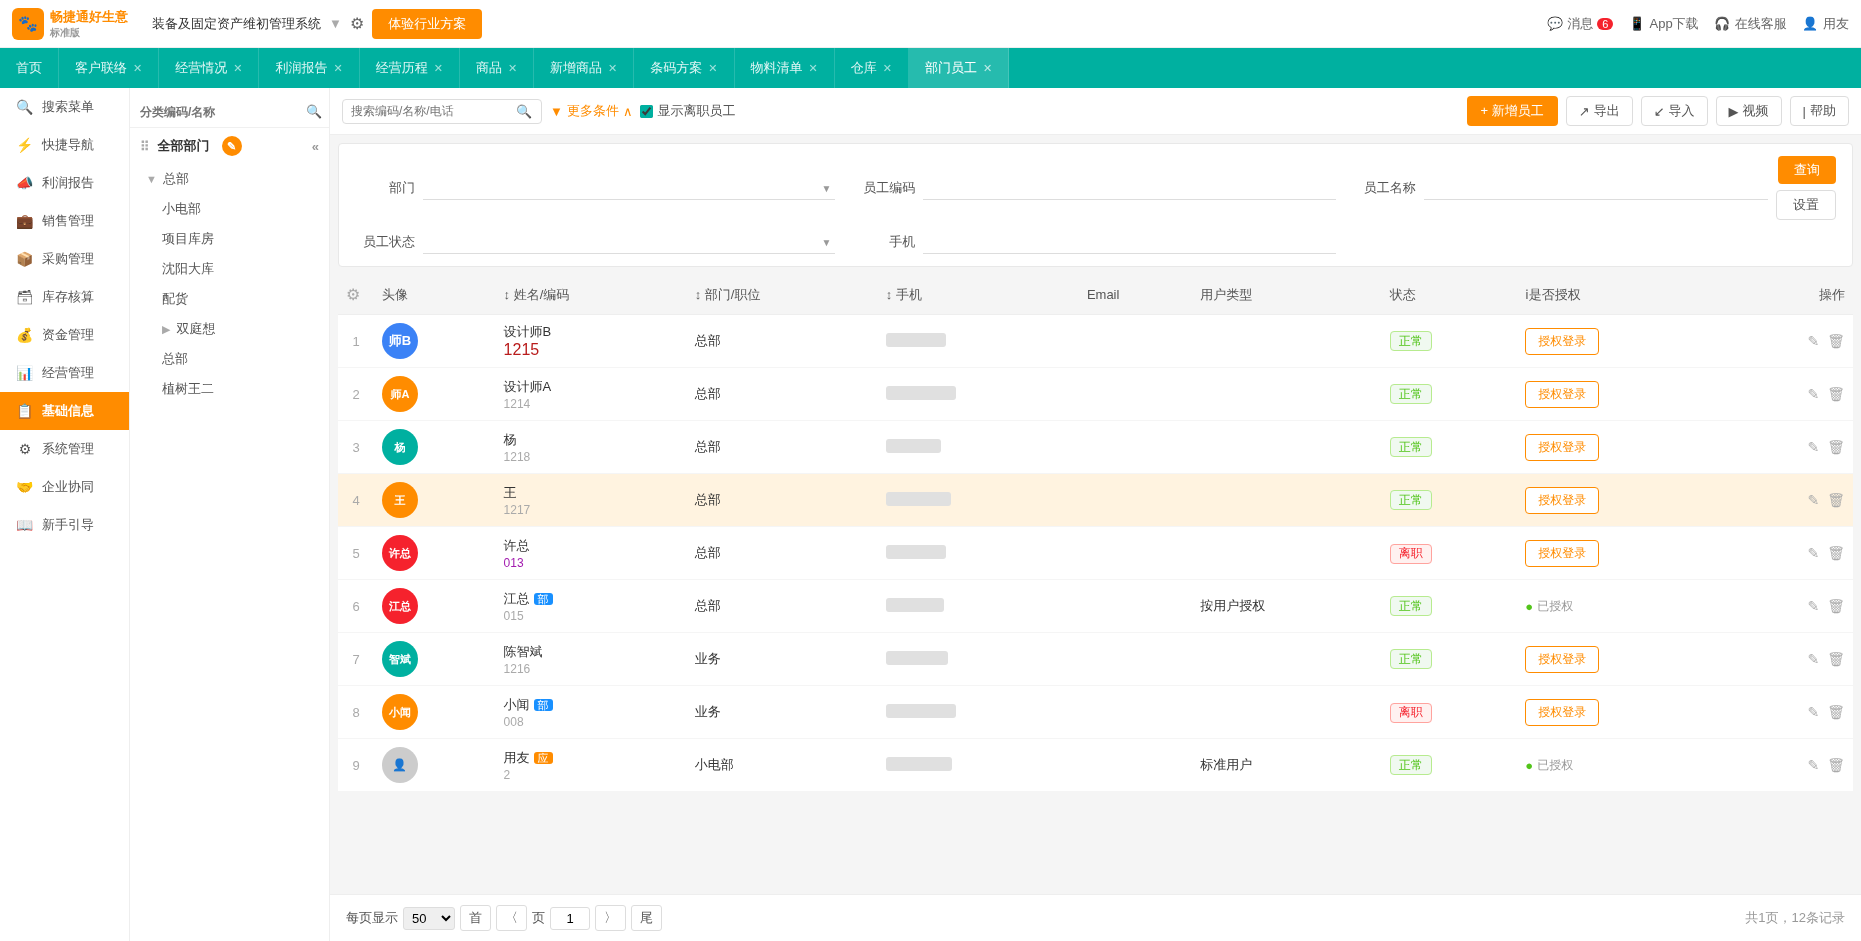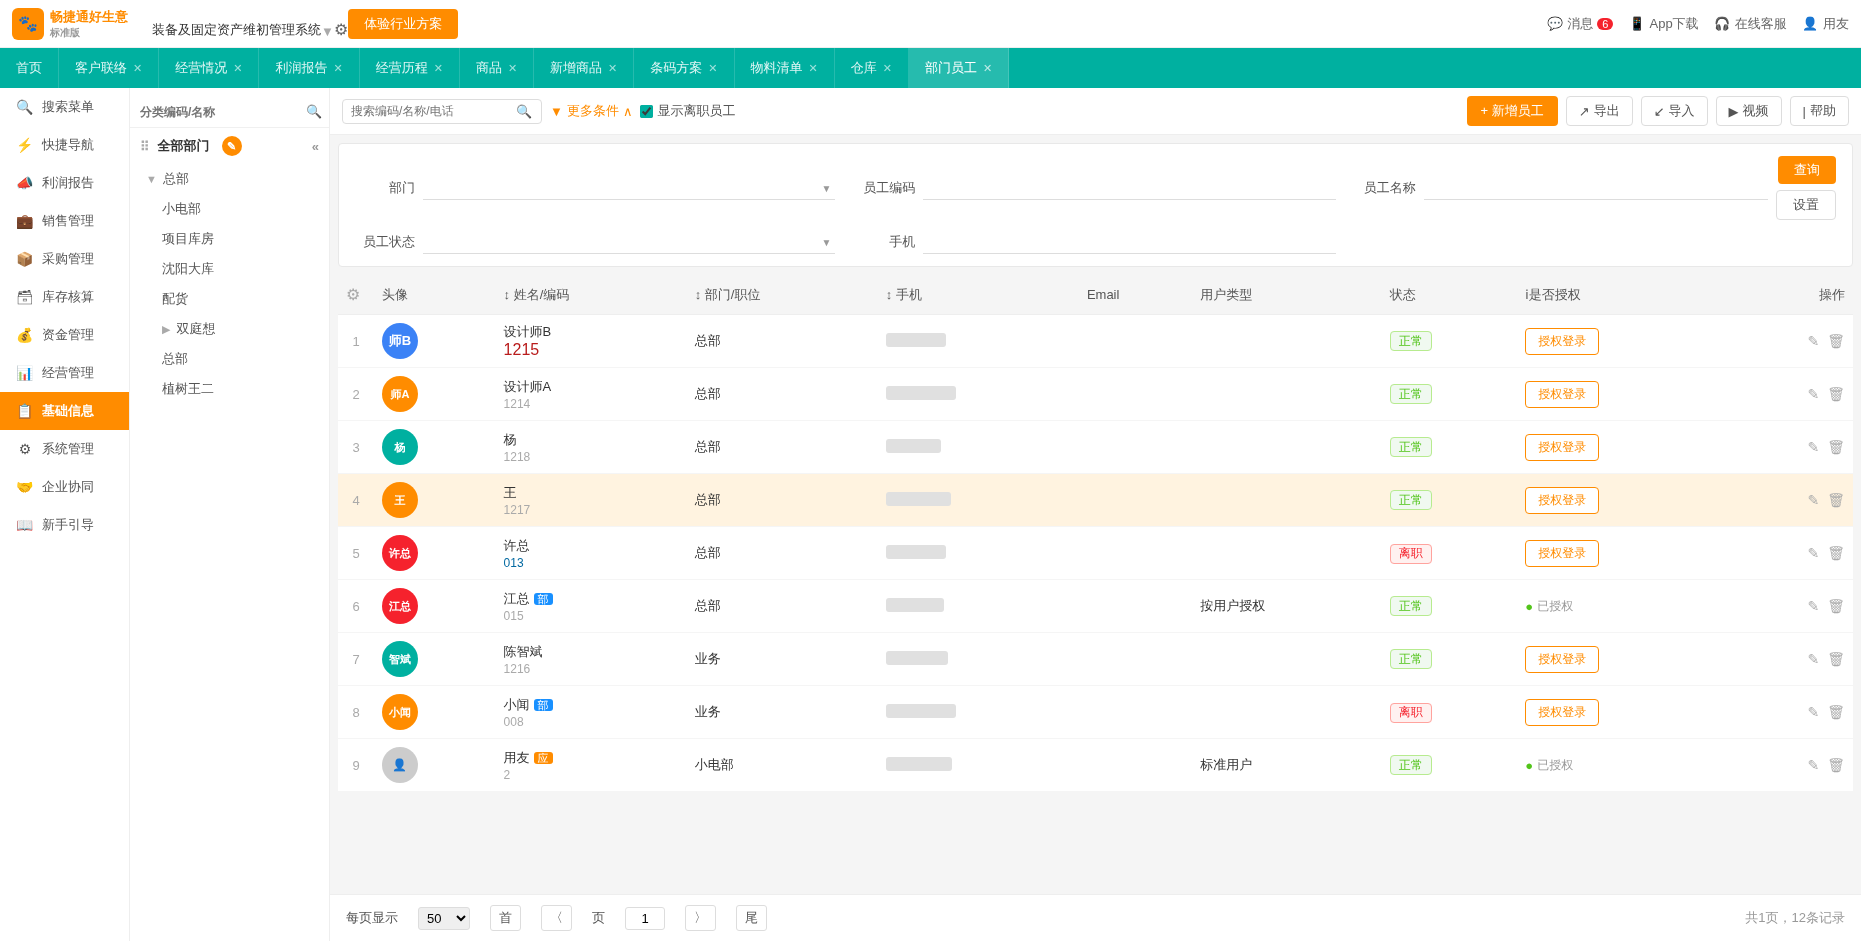--- a/index.html
+++ b/index.html
@@ -94,42 +94,42 @@
     .tag-badge-orange { background: #ff8c00; color: #fff; border-radius: 3px; padding: 0 4px; font-size: 11px; margin-left: 4px; }
 
     
     .blur-text { background: #e0e0e0; border-radius: 3px; height: 14px; display: inline-block; }
 
     
     .action-icons { display: flex; align-items: center; gap: 8px; }
     .action-icon { color: #aaa; cursor: pointer; font-size: 14px; }
 
     
-    .pagination { display: flex; align-items: center; padding: 10px 16px; background: #fff; border-top: 1px solid #eee; gap: 20px; font-size: 13px; color: #555; }
+    .pagination { display: flex; align-items: center; padding: 10px 16px; background: #fff; border-top: 1px solid #eee; gap: 5px; font-size: 13px; color: #555; }
     .pagination .page-btn { border: 1px solid #ddd; background: #fff; padding: 3px 8px; cursor: pointer; border-radius: 3px; color: #555; font-size: 13px; }
     .pagination .page-input { border: 1px solid #ddd; width: 40px; text-align: center; padding: 3px; border-radius: 3px; }
     .pagination-right { margin-left: auto; color: #999; font-size: 13px; }
 
     .select-with-arrow { position: relative; display: flex; align-items: center; }
     .select-with-arrow::after { content: '▼'; position: absolute; right: 4px; font-size: 10px; color: #999; pointer-events: none; }
 
     .col-settings { color: #aaa; font-size: 16px; cursor: pointer; }
   </style>
 </head>
 <body>
 
 <div class="topbar">
   <div class="logo-area">
     <div class="logo-icon">🐾</div>
     <div>
       <div style="font-size:13px;font-weight:bold;color:#ff8c00;">畅捷通好生意</div>
       <div style="font-size:10px;color:#999;">标准版</div>
     </div>
   </div>
-  <div style="flex:1;display:flex;align-items:flex-end;">
+  <div style="flex:1;display:flex;align-items:center;gap:8px;">
     <span style="font-size:13px;color:#333;">装备及固定资产维初管理系统</span>
     <span style="color:#aaa;cursor:pointer;">▼</span>
     <span class="settings-icon">⚙</span>
     <button class="trial-btn">体验行业方案</button>
   </div>
   <div class="topbar-right">
     <div class="topbar-btn">
       <span>💬</span>
       <span>消息</span>
       <span class="badge">6</span>
@@ -466,21 +466,21 @@
         </div>
       </td>
     </tr>
               <tr>
       <td style="text-align:center;color:#aaa;">5</td>
       <td>
                   <div class="avatar" style="background:#f5222d;font-size:11px;">许总</div>
                 </td>
       <td>
         <span>许总</span>
-        <br><span style="color:#0369a1;font-size:12px;">013</span>
+        <br><span style="color:#a21caf;font-size:12px;">013</span>
       </td>
       <td>总部</td>
       <td><span class="blur-text" style="width:60px;"></span></td>
       <td></td>
       <td></td>
       <td><span class="status-resigned">离职</span></td>
       <td><button class="btn-auth">授权登录</button></td>
       <td style="text-align:right;">
         <div class="action-icons" style="justify-content:flex-end;">
           <span class="action-icon">✎</span>

